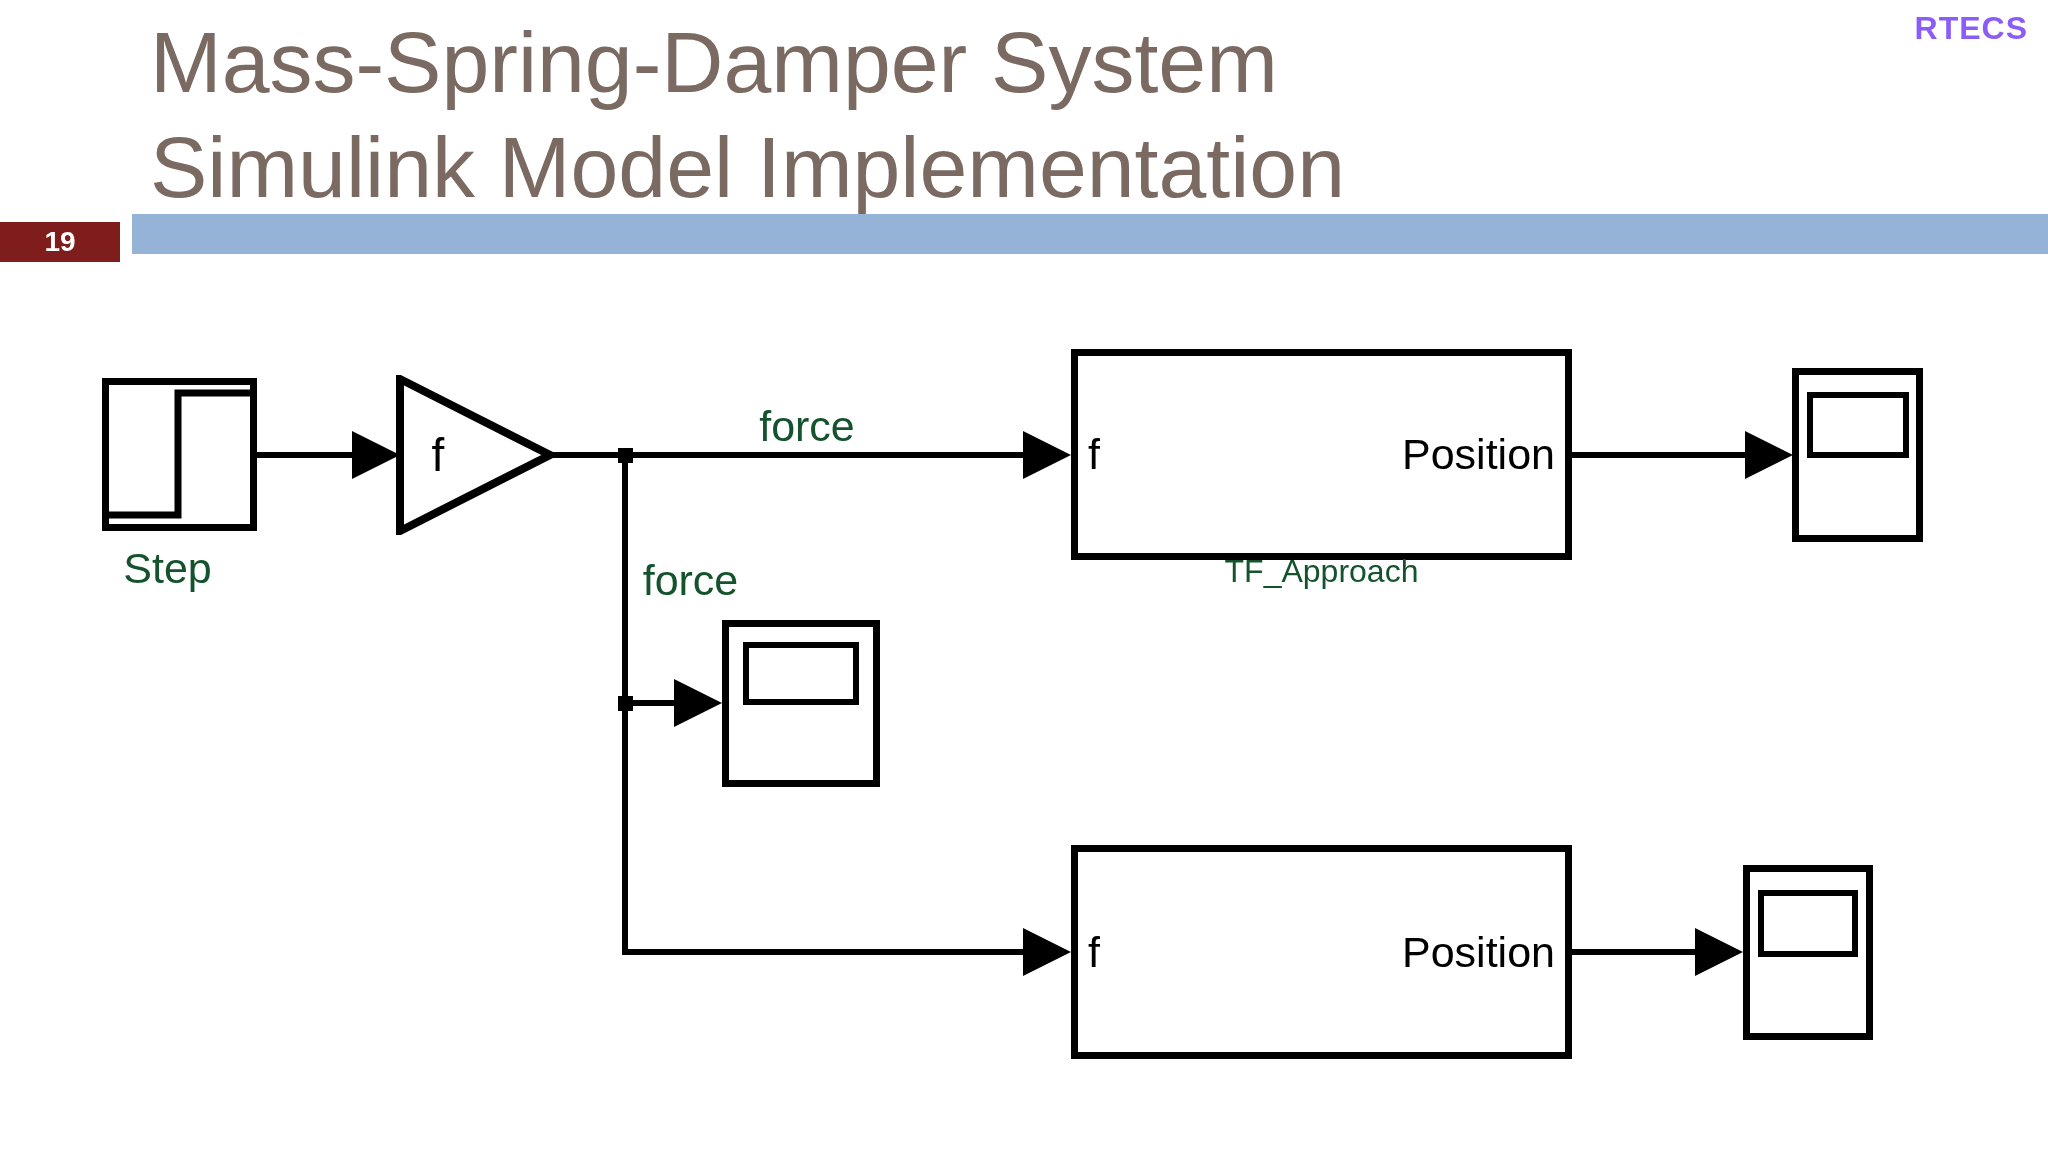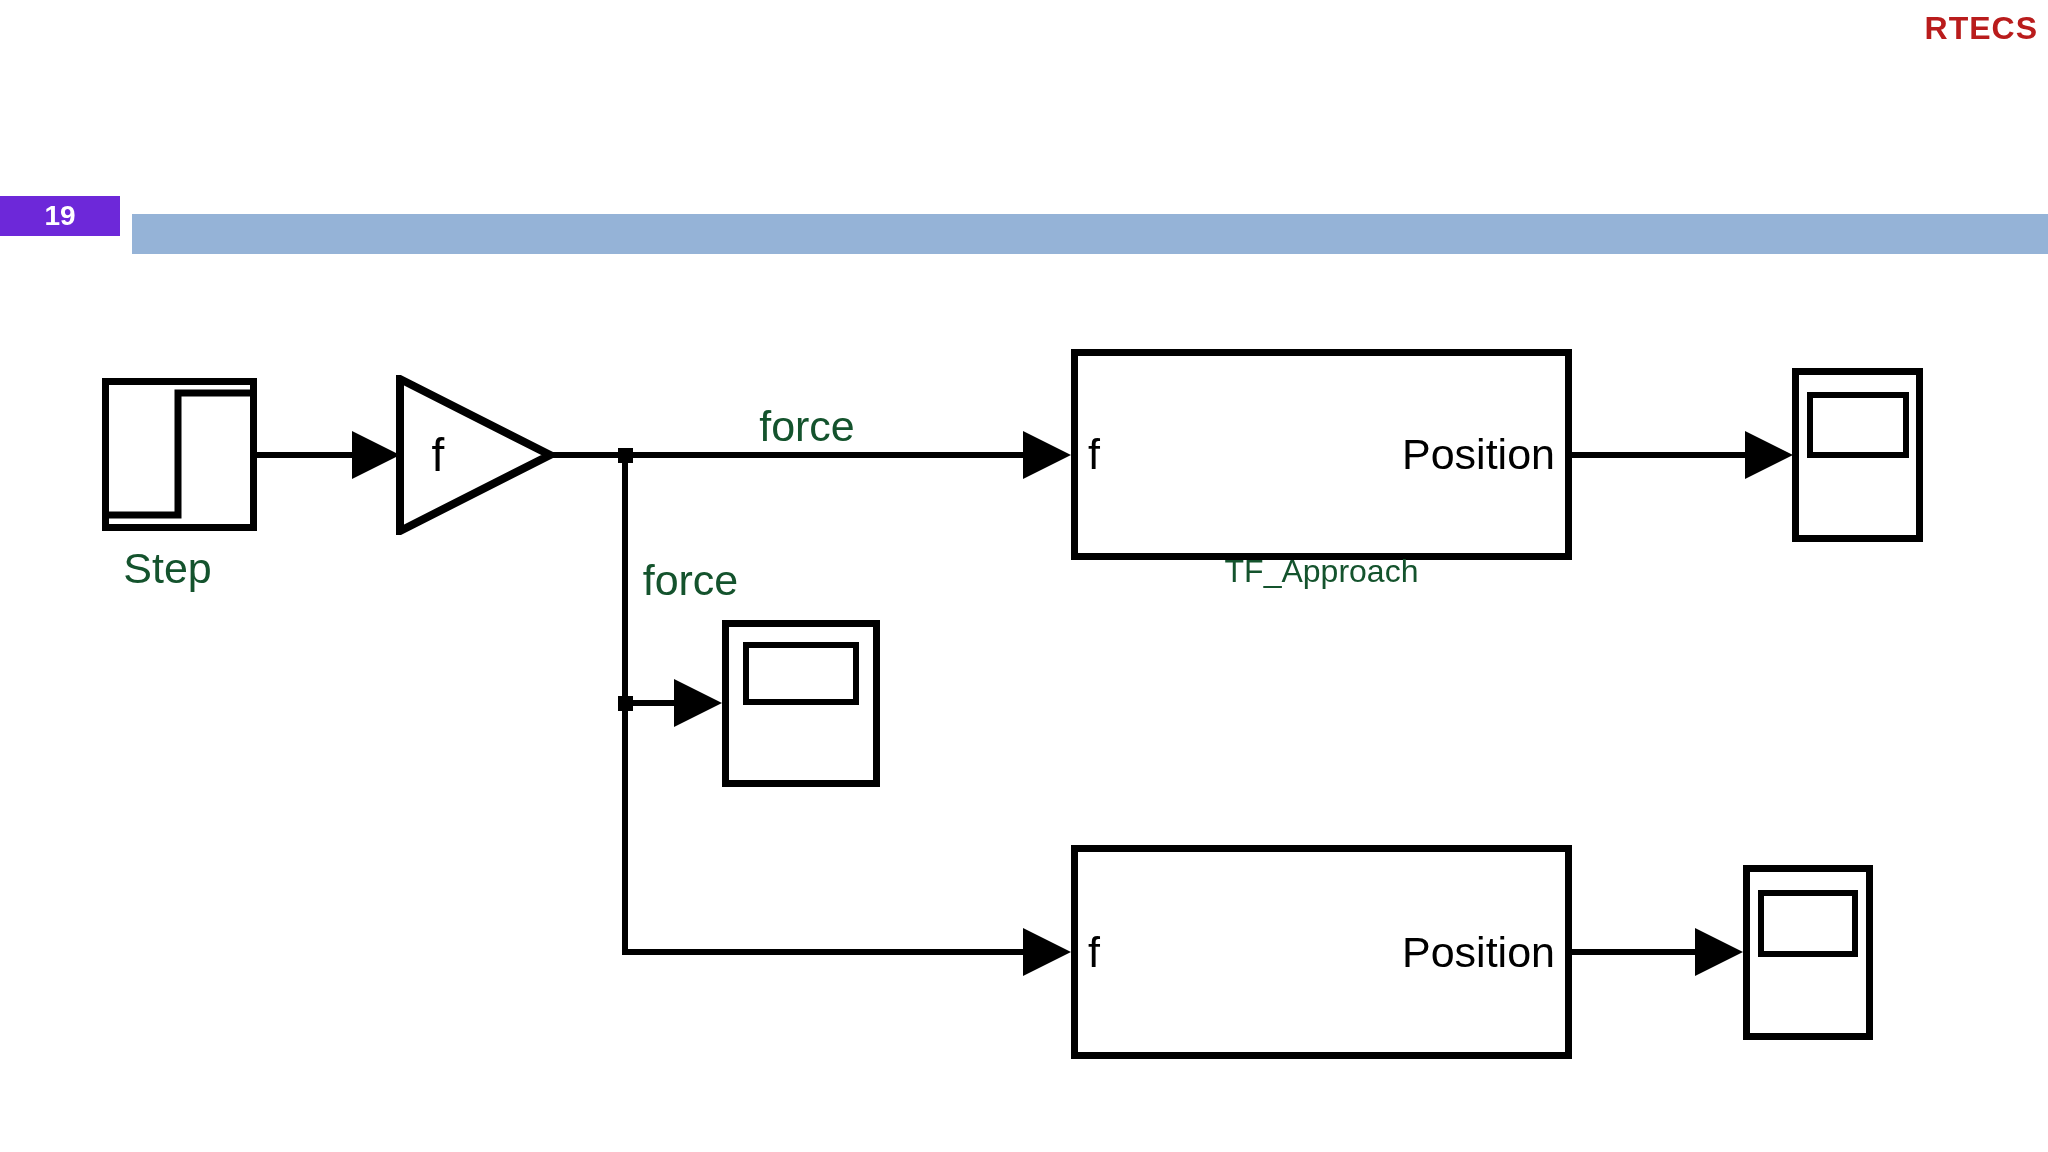--- a/index.html
+++ b/index.html
@@ -5,31 +5,31 @@
   html,body{margin:0;padding:0;background:#888;}
   .slide{
     position:relative;
     width:2048px;height:1152px;
     background:#ffffff;
     overflow:hidden;
     font-family:"Liberation Sans", sans-serif;
   }
   
   .badge{
-    position:absolute;right:10px;top:10px;
-    font-size:32px;font-weight:bold;color:#b91c1c;letter-spacing:1px;
+    position:absolute;right:20px;top:10px;
+    font-size:32px;font-weight:bold;color:#8b5cf6;letter-spacing:1px;
   }
   .title{
     position:absolute;left:150px;top:10px;
     font-size:86px;line-height:105px;color:#7a6a62;
     white-space:nowrap;
   }
   .page-chip{
-    position:absolute;left:0;top:196px;width:120px;height:40px;
-    background:#6d28d9;color:#ffffff;
+    position:absolute;left:0;top:222px;width:120px;height:40px;
+    background:#7f1d1d;color:#ffffff;
     font-size:28px;font-weight:bold;line-height:40px;text-align:center;
   }
   .accent-bar{
     position:absolute;left:132px;top:214px;width:1916px;height:40px;
     background:#95b3d7;
   }
   
   .wire-h{position:absolute;height:6px;background:#000;}
   .wire-v{position:absolute;width:6px;background:#000;}
   .arrow-e{
@@ -59,20 +59,24 @@
     position:absolute;left:408px;top:428px;width:60px;
     text-align:center;font-size:46px;color:#000;
   }
 </style>
 </head>
 <body>
 
 <div class="slide">
 
   <div class="badge">RTECS</div>
+  <div class="title">
+    <div>Mass-Spring-Damper System</div>
+    <div>Simulink Model Implementation</div>
+  </div>
   <div class="page-chip">
     <span>19</span>
   </div>
   <div class="accent-bar"></div>
 
   <div class="sim-block" style="left:102px;top:378px;width:155px;height:153px;">
     <svg class="step-svg" width="141" height="139" viewBox="0 0 141 139">
       <polyline points="0,130 69,130 69,8 141,8" fill="none" stroke="#000" stroke-width="7"></polyline>
     </svg>
   </div>

